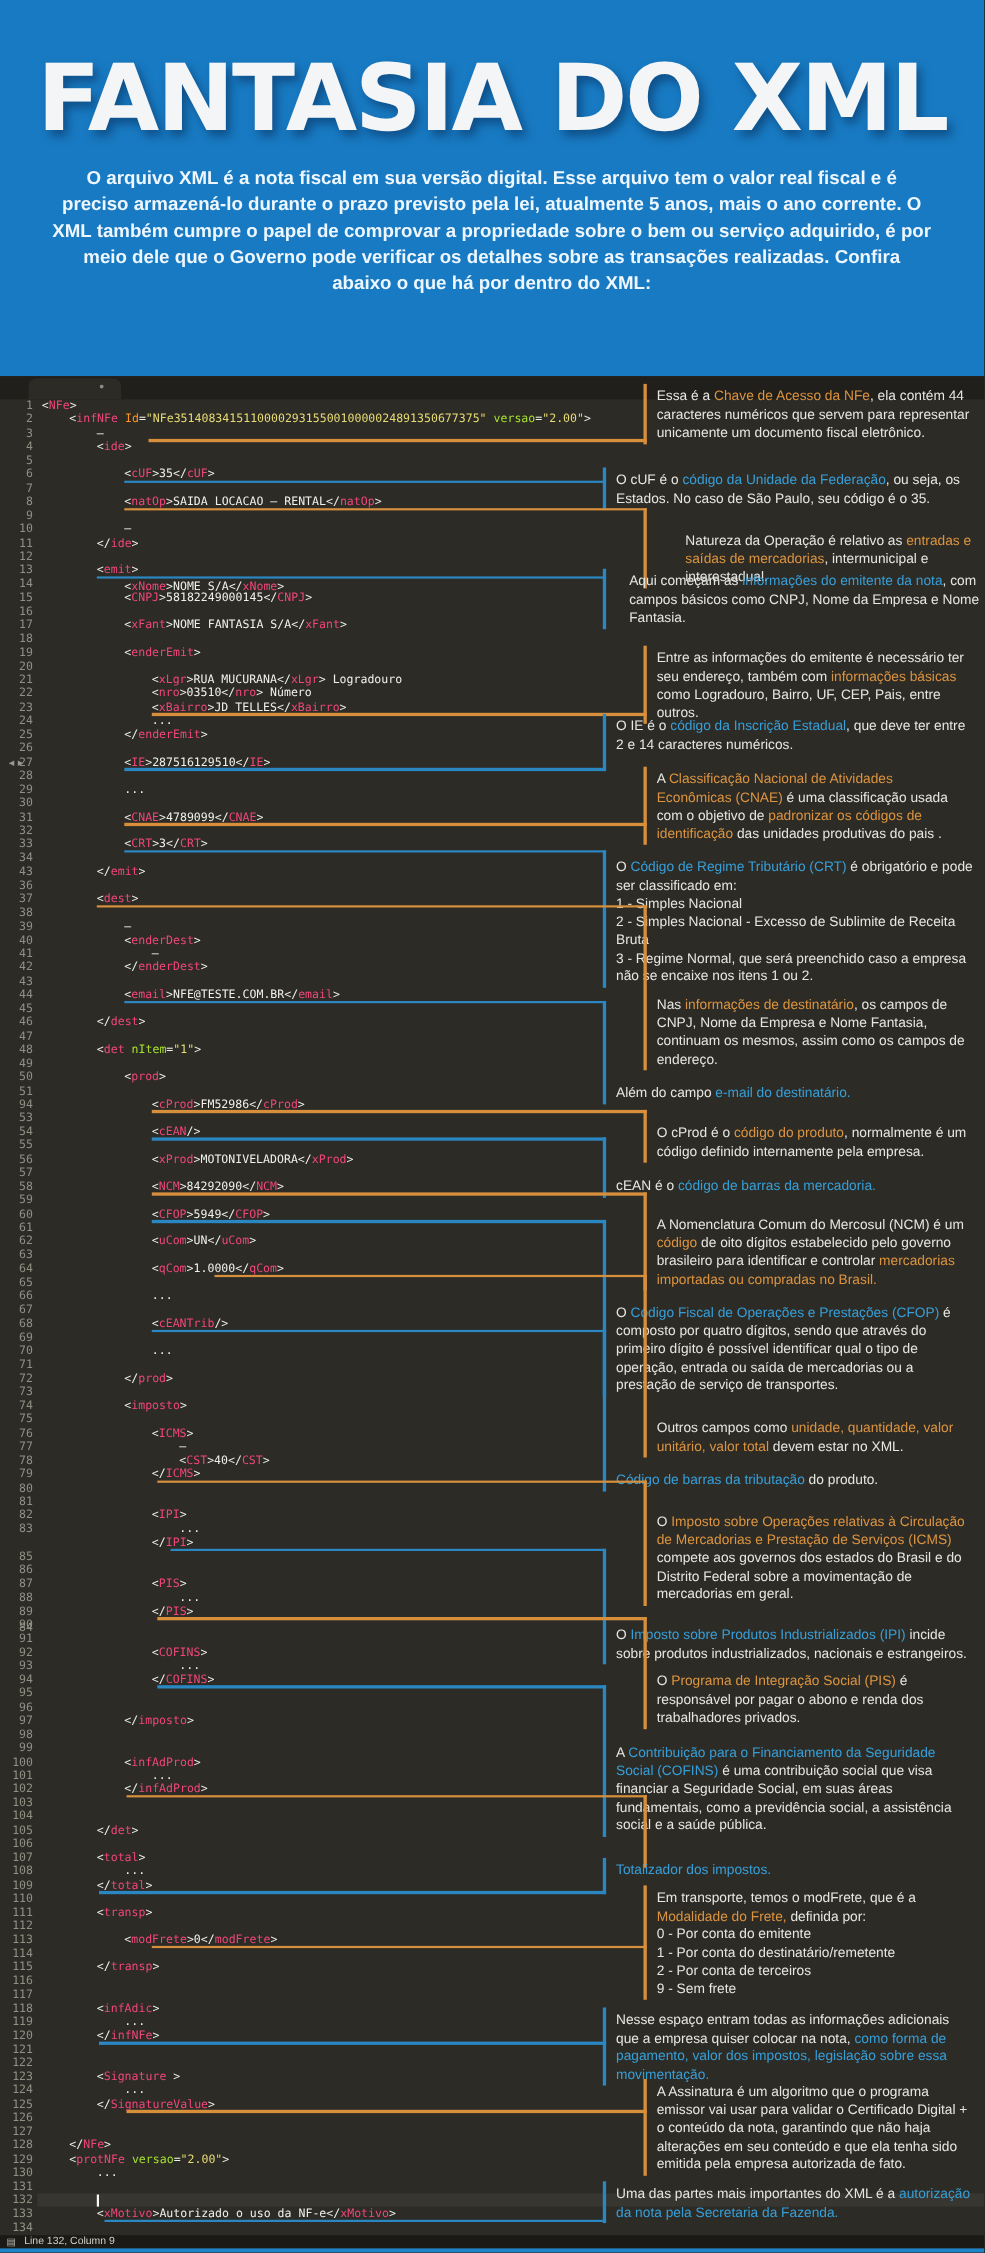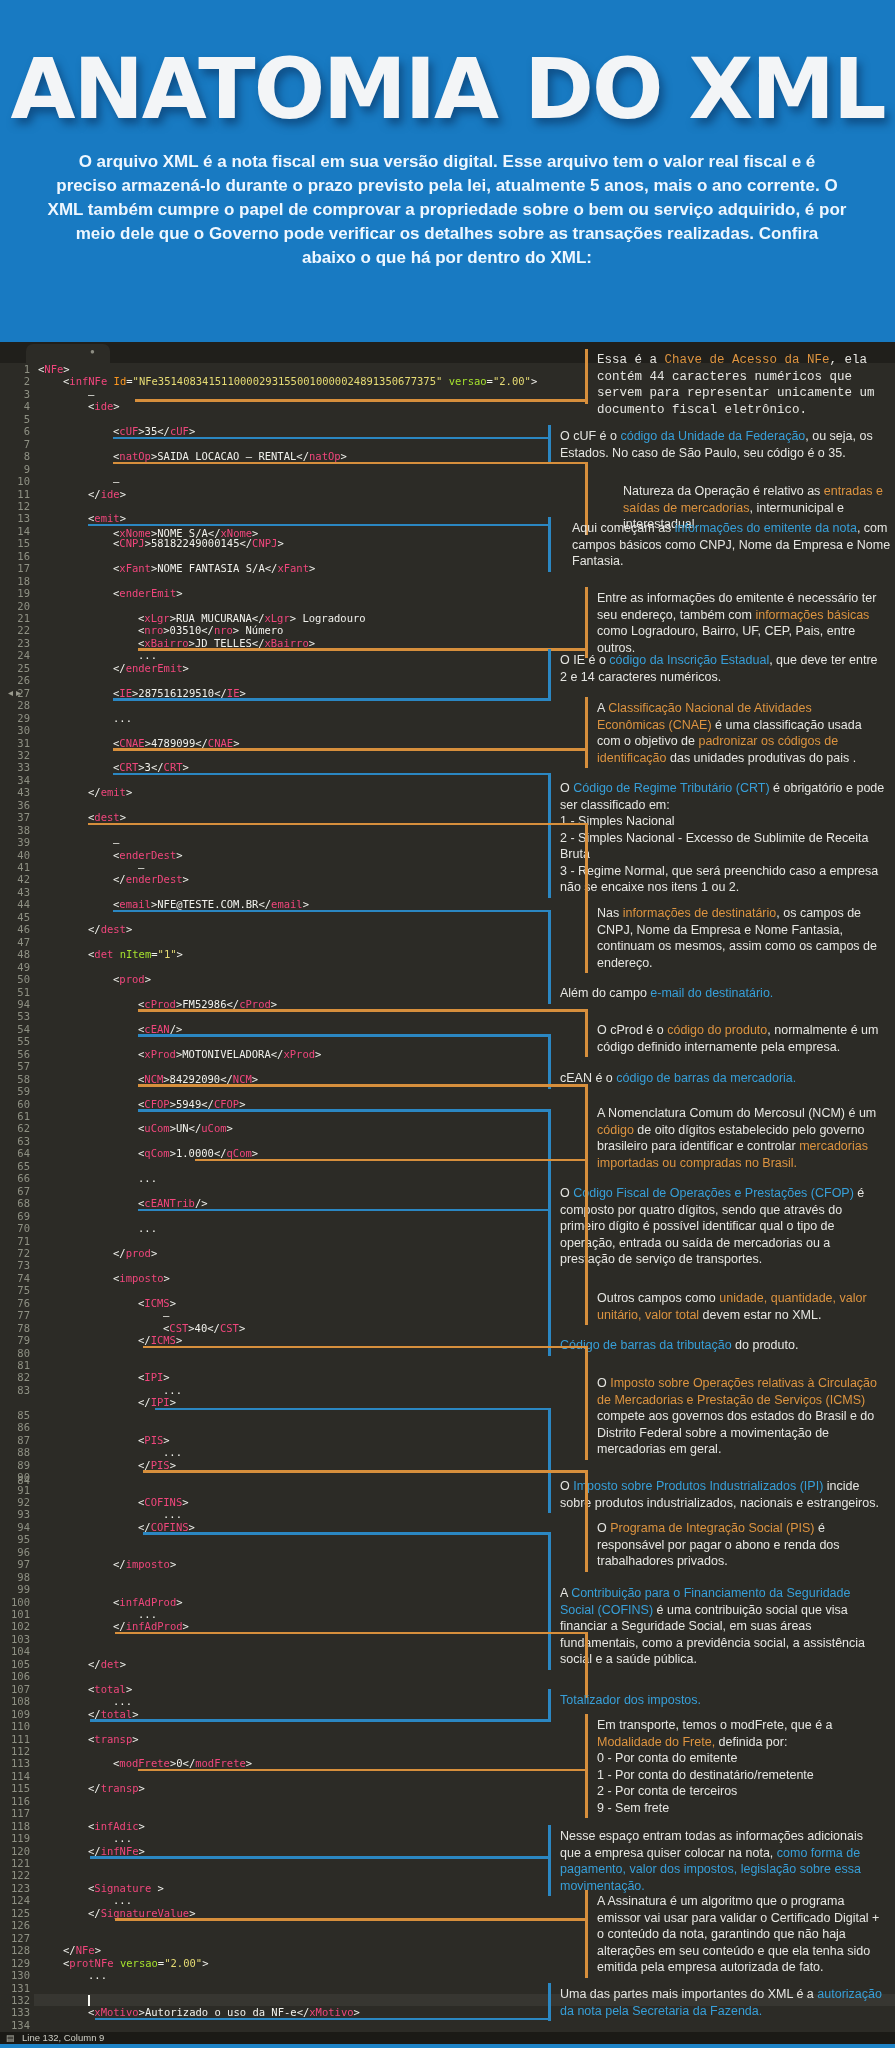--- a/index.html
+++ b/index.html
@@ -39,21 +39,21 @@
   #statusbar{position:absolute;left:0;top:2032px;width:895px;height:12px;background:#1b1a16;}
   #statusicon{position:absolute;left:6px;top:0px;color:#b5b5aa;font-size:9px;line-height:12px;}
   #statustext{position:absolute;left:22px;top:0px;color:#cfcfc6;font-size:9.5px;line-height:12px;font-family:"Liberation Sans",sans-serif;}
   #bluefooter{position:absolute;left:0;top:2044px;width:895px;height:4px;background:#1e84c8;}
 </style>
 </head>
 <body>
 
 <div id="page">
   <div id="header">
-    <div id="title">ANATOMIA DO XML</div>
+    <div id="title">FANTASIA DO XML</div>
     <div id="intro">O arquivo XML é a nota fiscal em sua versão digital. Esse arquivo tem o valor real fiscal e é preciso armazená-lo durante o prazo previsto pela lei, atualmente 5 anos, mais o ano corrente. O XML também cumpre o papel de comprovar a propriedade sobre o bem ou serviço adquirido, é por meio dele que o Governo pode verificar os detalhes sobre as transações realizadas. Confira abaixo o que há por dentro do XML:</div>
   </div>
 
   <div id="tabbar">
     <span id="navarrows"><span>◂</span><span>▸</span></span>
   </div>
   <div id="tab">
     <span id="tabdot">●</span>
   </div>
 
@@ -271,21 +271,21 @@
     <div class="cline" style="top: 1819.65px; left: 88px;"><span class="cw">&lt;</span><span class="cp">infAdic</span><span class="cw">&gt;</span></div>
     <div class="cline" style="top: 1832.1px; left: 113px;"><span class="cw">...</span></div>
     <div class="cline" style="top: 1844.55px; left: 88px;"><span class="cw">&lt;/</span><span class="cp">infNFe</span><span class="cw">&gt;</span></div>
     <div class="cline" style="top: 1881.9px; left: 88px; text-align: center;"><span class="cw">&lt;</span><span class="cp">Signature</span><span class="cw"> &gt;</span></div>
     <div class="cline" style="top: 1894.35px; left: 113px;"><span class="cw">...</span></div>
     <div class="cline" style="top: 1906.8px; left: 88px;"><span class="cw">&lt;/</span><span class="cp">SignatureValue</span><span class="cw">&gt;</span></div>
     <div class="cline" style="top: 1944.15px; left: 63px;"><span class="cw">&lt;/</span><span class="cp">NFe</span><span class="cw">&gt;</span></div>
     <div class="cline" style="top: 1956.6px; left: 63px;"><span class="cw">&lt;</span><span class="cp">protNFe</span><span class="cw"> </span><span class="cg">versao</span><span class="cw">=</span><span class="cy">"2.00"</span><span class="cw">&gt;</span></div>
     <div class="cline" style="top: 1969.05px; left: 88px;"><span class="cw">...</span></div>
     <div class="cline" style="top: 2006.4px; left: 88px;"><span class="cw">&lt;</span><span class="cp">xMotivo</span><span class="cw">&gt;Autorizado o uso da NF-e</span><span class="cw">&lt;/</span><span class="cp">xMotivo</span><span class="cw">&gt;</span></div>
-    <div class="ann orange" style="left: 597px; top: 352px; width: 285px; font-family: Liberation Mono, monospace;"><span class="tx">Essa é a </span><span class="hl">Chave de Acesso da NFe</span><span class="tx">, ela contém 44 caracteres numéricos que servem para representar unicamente um documento fiscal eletrônico.</span></div>
+    <div class="ann orange" style="left: 597px; top: 352px; width: 285px;"><span class="tx">Essa é a </span><span class="hl">Chave de Acesso da NFe</span><span class="tx">, ela contém 44 caracteres numéricos que servem para representar unicamente um documento fiscal eletrônico.</span></div>
     <div class="hline orange" style="left: 135px; top: 399.4px; width: 452.5px;"></div>
     <div class="vline orange" style="left: 585px; top: 349px; height: 55px;"></div>
     <div class="ann blue" style="left: 560px; top: 428px; width: 325px;"><span class="tx">O cUF é o </span><span class="hl">código da Unidade da Federação</span><span class="tx">, ou seja, os Estados. No caso de São Paulo, seu código é o 35.</span></div>
     <div class="hline blue" style="left: 113px; top: 436.75px; width: 437.5px;"></div>
     <div class="vline blue" style="left: 548px; top: 425px; height: 38px;"></div>
     <div class="ann orange" style="left: 589px; top: 483px; width: 285px; margin-left: 34px;"><span class="tx">Natureza da Operação é relativo as </span><span class="hl">entradas e saídas de mercadorias</span><span class="tx">, intermunicipal e interestadual.</span></div>
     <div class="hline orange" style="left: 113px; top: 461.65px; width: 474.5px;"></div>
     <div class="vline orange" style="left: 585px; top: 461.65px; height: 73.35px;"></div>
     <div class="ann blue" style="left: 560px; top: 520px; width: 325px; margin-left: 12px;"><span class="tx">Aqui começam as </span><span class="hl">informações do emitente da nota</span><span class="tx">, com campos básicos como CNPJ, Nome da Empresa e Nome Fantasia.</span></div>
     <div class="hline blue" style="left: 88px; top: 523.9px; width: 462.5px;"></div>

